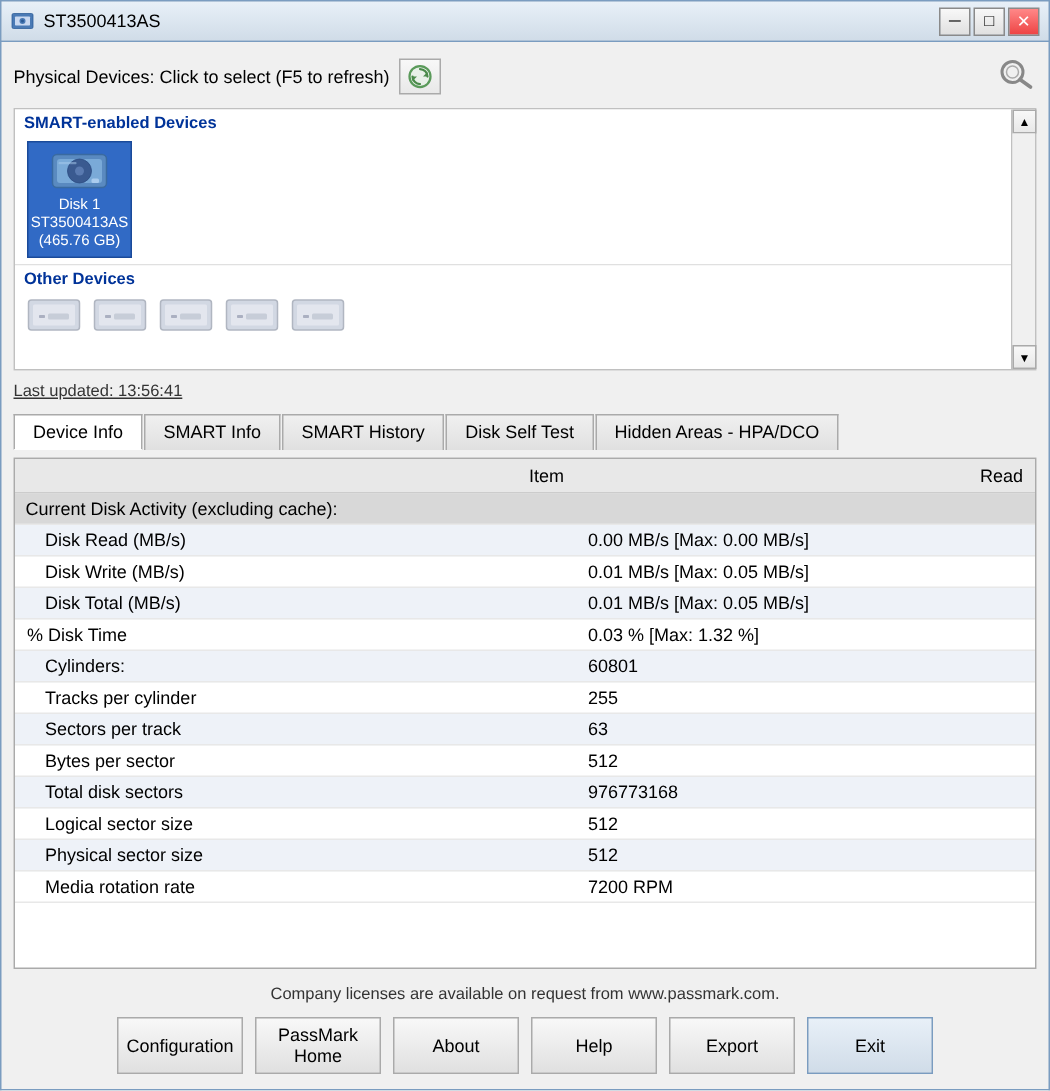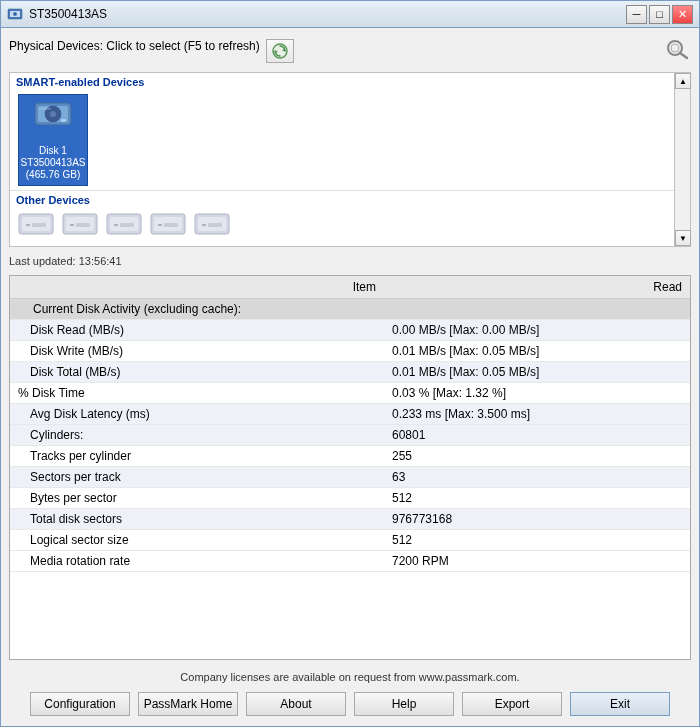--- a/index.html
+++ b/index.html
@@ -70,20 +70,21 @@
 
     
     .toolbar {
       display: flex;
       align-items: center;
       justify-content: space-between;
       height: 30px;
     }
     .toolbar-left {
       display: flex;
+      align-items: center;
       gap: 6px;
     }
     .toolbar-label {
       font-size: 12px;
       color: #000;
     }
     .toolbar-icon-btn {
       width: 28px;
       height: 24px;
       border: 1px solid #aaa;
@@ -160,21 +161,21 @@
     }
     .disk-item.selected {
       background: #316ac5;
       border-color: #1a4a9a;
     }
     .disk-label {
       font-size: 10px;
       text-align: center;
       color: #000;
       line-height: 1.2;
-      margin-top: 16px;
+      margin-top: 2px;
     }
     .disk-item.selected .disk-label {
       color: white;
     }
 
     
     .hd-svg {
       width: 40px;
       height: 30px;
     }
@@ -192,20 +193,21 @@
       width: 36px;
       height: 28px;
       opacity: 0.7;
     }
 
     .last-updated {
       font-size: 11px;
       color: #333;
       padding: 2px 0;
       flex-shrink: 0;
+      text-decoration: underline;
     }
 
     
     .tabs {
       display: flex;
       gap: 1px;
       flex-shrink: 0;
     }
     .tab {
       padding: 4px 12px;
@@ -250,21 +252,21 @@
       top: 0;
     }
     .data-table td {
       padding: 3px 8px;
       border-bottom: 1px solid #e8e8e8;
     }
     .data-table .section-row td {
       background: #d8d8d8;
       font-weight: normal;
       color: #000;
-      padding: 3px 23px;
+      padding: 3px 7px;
       margin-left: 48px;
     }
     .data-table .odd-row td {
       background: #eef2f8;
     }
     .data-table .even-row td {
       background: white;
     }
     .table-scroll-wrapper {
       overflow-y: auto;
@@ -293,21 +295,21 @@
       line-height: 1.5;
     }
     .footer-buttons {
       display: flex;
       justify-content: center;
       gap: 8px;
       padding: 4px 0 2px 0;
     }
     .footer-btn {
       padding: 4px 0;
-      width: 100px;
+      width: 84px;
       border: 1px solid #aaa;
       background: linear-gradient(to bottom, #f8f8f8, #e0e0e0);
       cursor: pointer;
       font-size: 12px;
       text-align: center;
     }
     .footer-btn.exit-btn {
       border-color: #7a9cc0;
       background: linear-gradient(to bottom, #e8f0f8, #d0dce8);
     }
@@ -416,20 +418,27 @@
           <rect x="4" y="7" width="28" height="14" rx="1" fill="#d8dce8"></rect>
           <rect x="8" y="14" width="4" height="2" rx="0.5" fill="#8890a8"></rect>
           <rect x="14" y="13" width="14" height="4" rx="1" fill="#b0b8c8"></rect>
         </svg>
       </div>
     </div>
   </div>
 
   <div class="last-updated">Last updated:  13:56:41</div>
 
+  <div class="tabs">
+    <div class="tab active">Device Info</div>
+    <div class="tab">SMART Info</div>
+    <div class="tab">SMART History</div>
+    <div class="tab">Disk Self Test</div>
+    <div class="tab">Hidden Areas - HPA/DCO</div>
+  </div>
 
   <div class="content-area">
     <div class="table-scroll-wrapper">
       <table class="data-table">
         <thead>
           <tr>
             <th style="width:55%">Item</th>
             <th style="width:45%">Read</th>
           </tr>
         </thead>
@@ -447,24 +456,20 @@
             </tr>
             <tr class="odd-row">
               <td style="padding-left: 20px;">Disk Total (MB/s)</td>
               <td>0.01 MB/s  [Max: 0.05 MB/s]</td>
             </tr>
             <tr class="even-row">
               <td style="padding-left: 8px;">% Disk Time</td>
               <td>0.03 %    [Max: 1.32 %]</td>
             </tr>
             <tr class="odd-row">
-              <td style="padding-left: 20px;">Avg Disk Latency (ms)</td>
-              <td>0.233 ms  [Max: 3.500 ms]</td>
-            </tr>
-            <tr class="odd-row">
               <td style="padding-left: 20px;">Cylinders:</td>
               <td>60801</td>
             </tr>
             <tr class="even-row">
               <td style="padding-left: 20px;">Tracks per cylinder</td>
               <td>255</td>
             </tr>
             <tr class="odd-row">
               <td style="padding-left: 20px;">Sectors per track</td>
               <td>63</td>
@@ -472,20 +477,24 @@
             <tr class="even-row">
               <td style="padding-left: 20px;">Bytes per sector</td>
               <td>512</td>
             </tr>
             <tr class="odd-row">
               <td style="padding-left: 20px;">Total disk sectors</td>
               <td>976773168</td>
             </tr>
             <tr class="even-row">
               <td style="padding-left: 20px;">Logical sector size</td>
+              <td>512</td>
+            </tr>
+            <tr class="odd-row">
+              <td style="padding-left: 20px;">Physical sector size</td>
               <td>512</td>
             </tr>
             <tr class="even-row">
               <td style="padding-left: 20px;">Media rotation rate</td>
               <td>7200 RPM</td>
             </tr>
           </tbody>
       </table>
     </div>
   </div>

